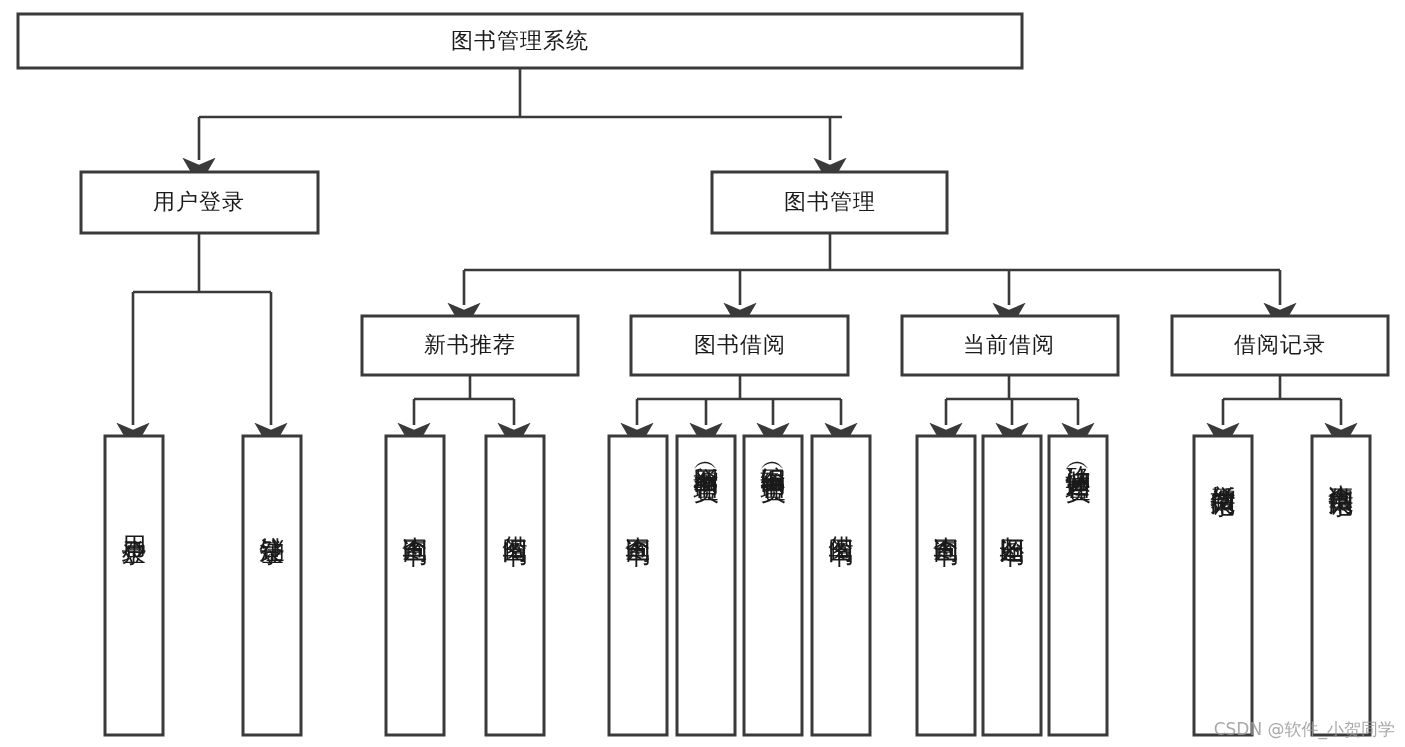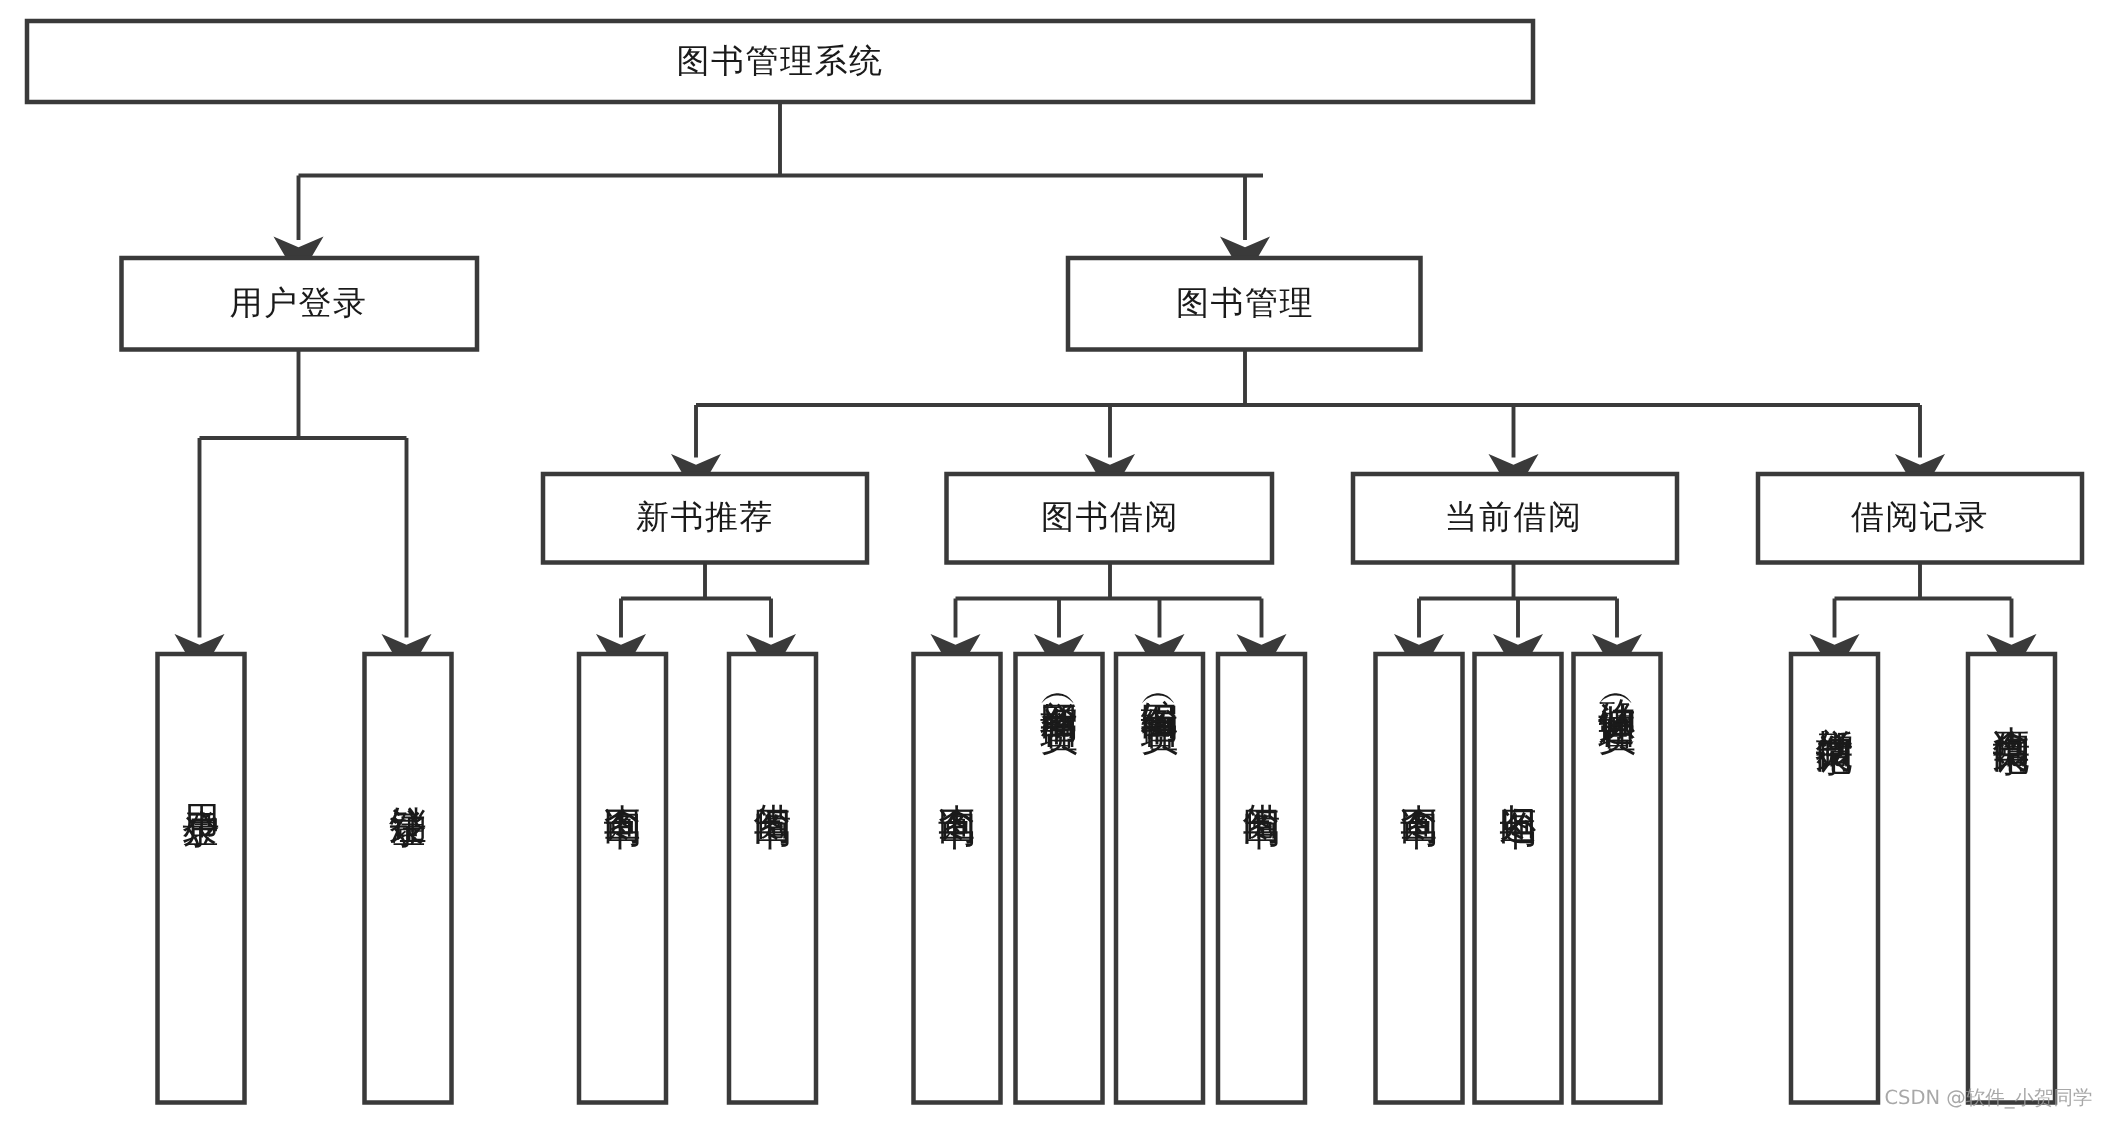--- a/index.html
+++ b/index.html
@@ -27,21 +27,21 @@
     text-anchor:middle;
     letter-spacing:2px;
   }
   .edge{ stroke:#3a3a3a; stroke-width:2.6; fill:none; }
   .arrow-head{ fill:#3a3a3a; stroke:none; }
   .watermark{
     position:absolute;
     right:10px;
     bottom:6px;
     font-family:"DejaVu Sans","Liberation Sans",sans-serif;
-    font-size:13px;
+    font-size:17px;
     color:#9a9a9a;
     opacity:.85;
     white-space:nowrap;
     pointer-events:none;
   }
 </style>
 </head>
 <body>
 
 <svg id="diagram" viewBox="0 0 1405 747" xmlns="http://www.w3.org/2000/svg">

